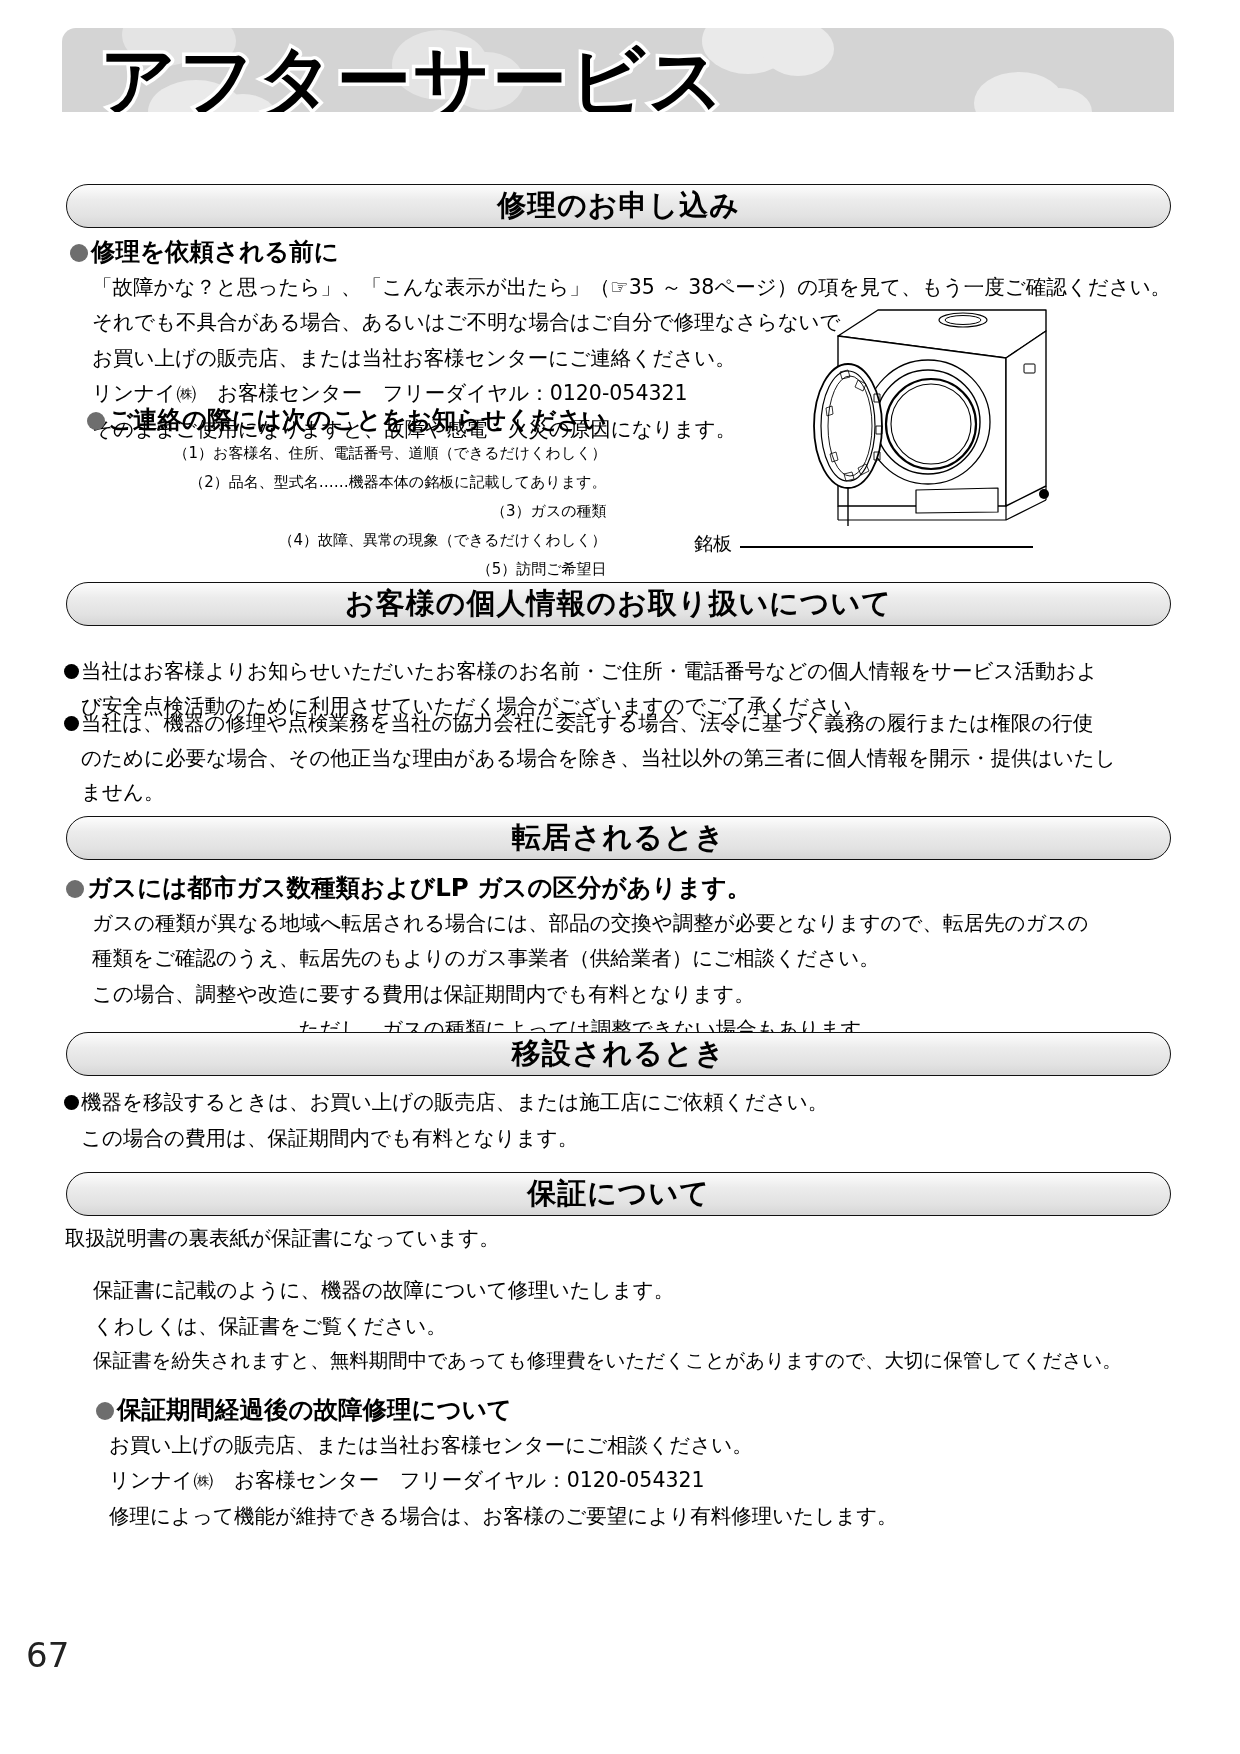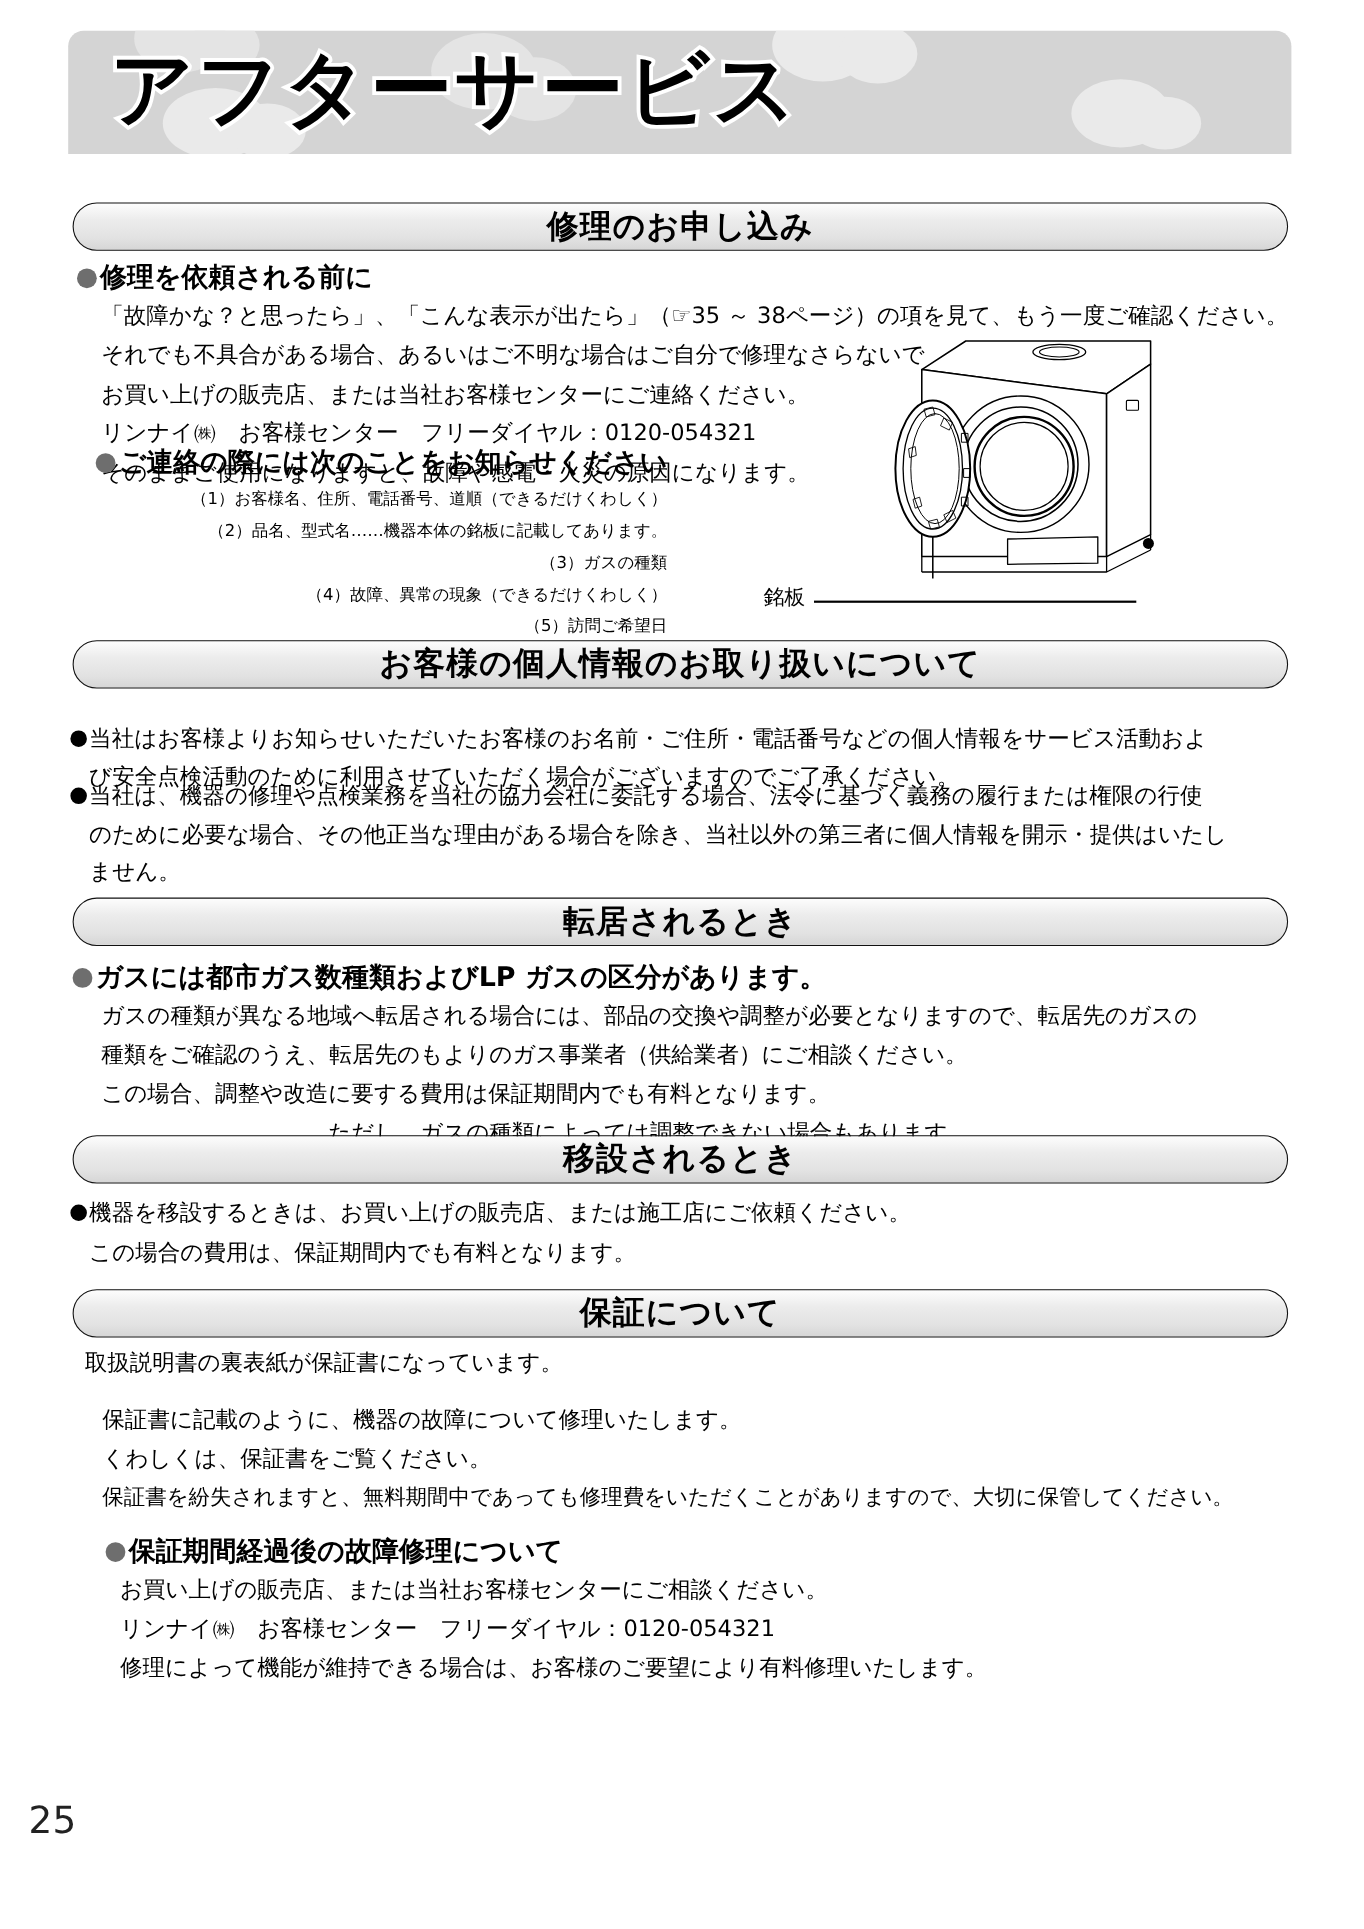--- a/index.html
+++ b/index.html
@@ -17,21 +17,21 @@
     overflow: hidden;
     box-sizing: border-box;
   }
 
   
   .banner {
     position: absolute;
     left: 62px;
     top: 28px;
     width: 1112px;
-    height: 112px;
+    height: 84px;
     background: #d4d4d4;
     border-radius: 14px 14px 0 0;
     overflow: hidden;
   }
   .banner .cloud {
     position: absolute;
     background: #e4e4e4;
     border-radius: 50%;
   }
   .banner .cloud.light { background: #eaeaea; }
@@ -291,34 +291,34 @@
     <div class="bullet-para">
       <span class="dotb"></span><span>機器を移設するときは、お買い上げの販売店、または施工店にご依頼ください。</span>
     </div>
     <div class="body-line" style="margin:15px 0 0 17px;">この場合の費用は、保証期間内でも有料となります。</div>
   </div>
 
   <div class="sec-pill" style="top:1172px;">
     <span>保証について</span>
   </div>
 
-  <div class="tblock" style="left:77px; top:1228px;">
+  <div class="tblock" style="left:65px; top:1228px;">
     <div class="body-line">取扱説明書の裏表紙が保証書になっています。</div>
   </div>
 
   <div class="tblock" style="left:80px; top:1268px;">
     <div class="body-line" style="margin:12px 0 0 13px;">保証書に記載のように、機器の故障について修理いたします。</div>
     <div class="body-line" style="margin:15px 0 0 13px;">くわしくは、保証書をご覧ください。</div>
     <div class="small-line" style="margin:15px 0 0 13px;text-align:center;">保証書を紛失されますと、無料期間中であっても修理費をいただくことがありますので、大切に保管してください。</div>
   </div>
 
   <div class="tblock" style="left:96px; top:1398px;">
     <div class="bullet-head">
       <span class="dot"></span><span>保証期間経過後の故障修理について</span>
     </div>
     <div class="body-line" style="margin:12px 0 0 13px;">お買い上げの販売店、または当社お客様センターにご相談ください。</div>
     <div class="body-line" style="margin:15px 0 0 13px;">リンナイ㈱　お客様センター　フリーダイヤル：0120-054321</div>
     <div class="body-line" style="margin:15px 0 0 13px;">修理によって機能が維持できる場合は、お客様のご要望により有料修理いたします。</div>
   </div>
 
-  <div class="pageno">25</div>
+  <div class="pageno">67</div>
 
 </div>
 
 </body></html>

